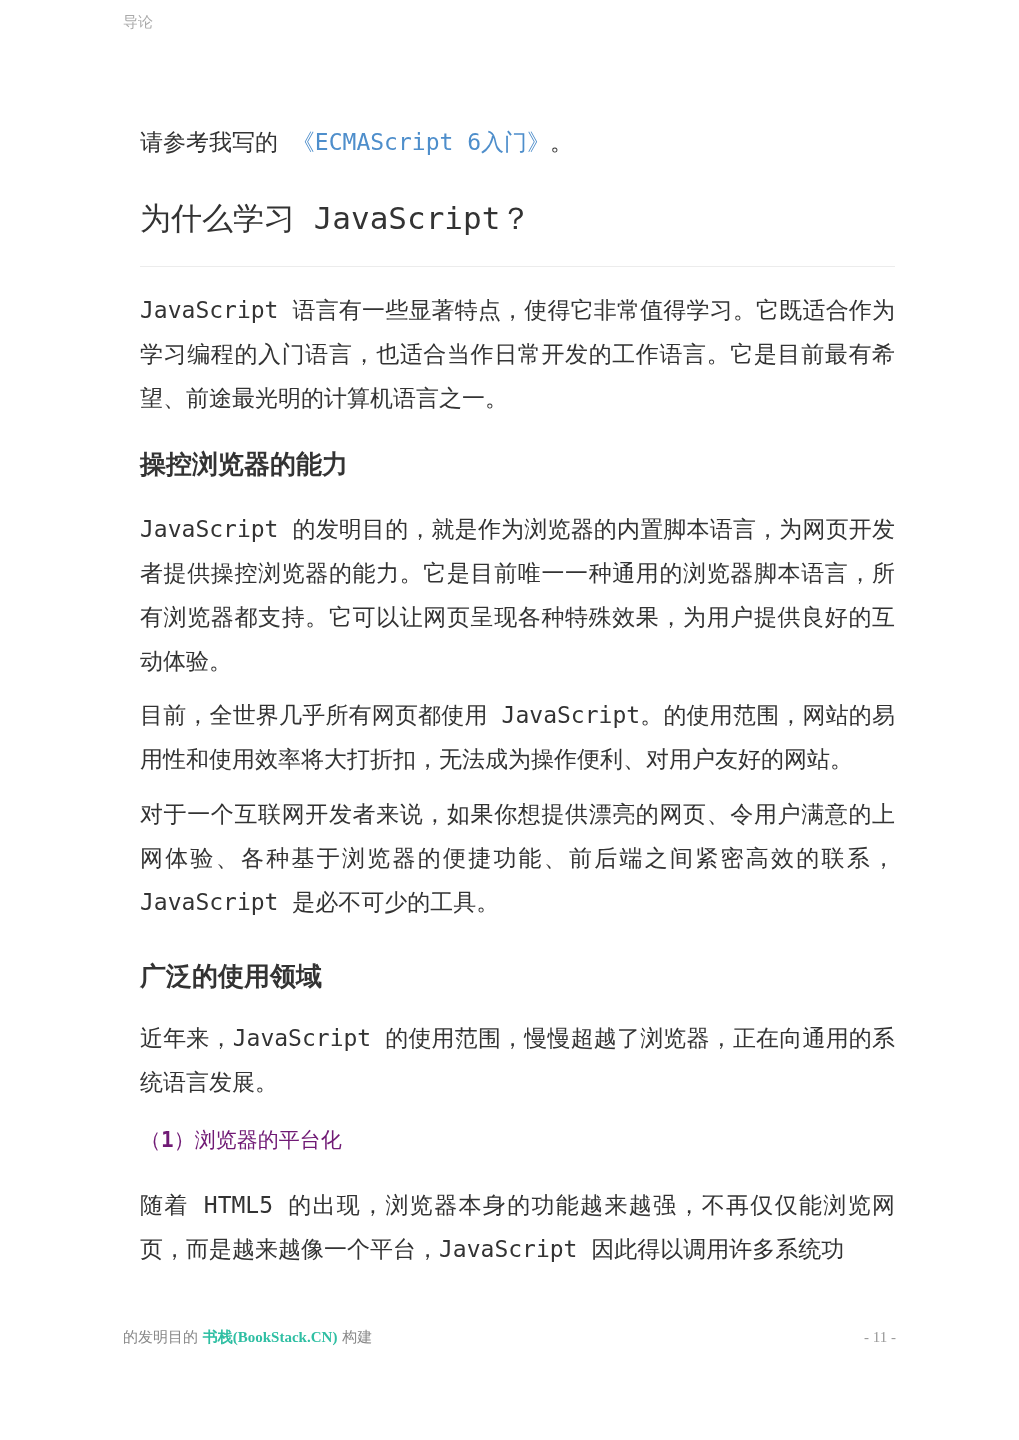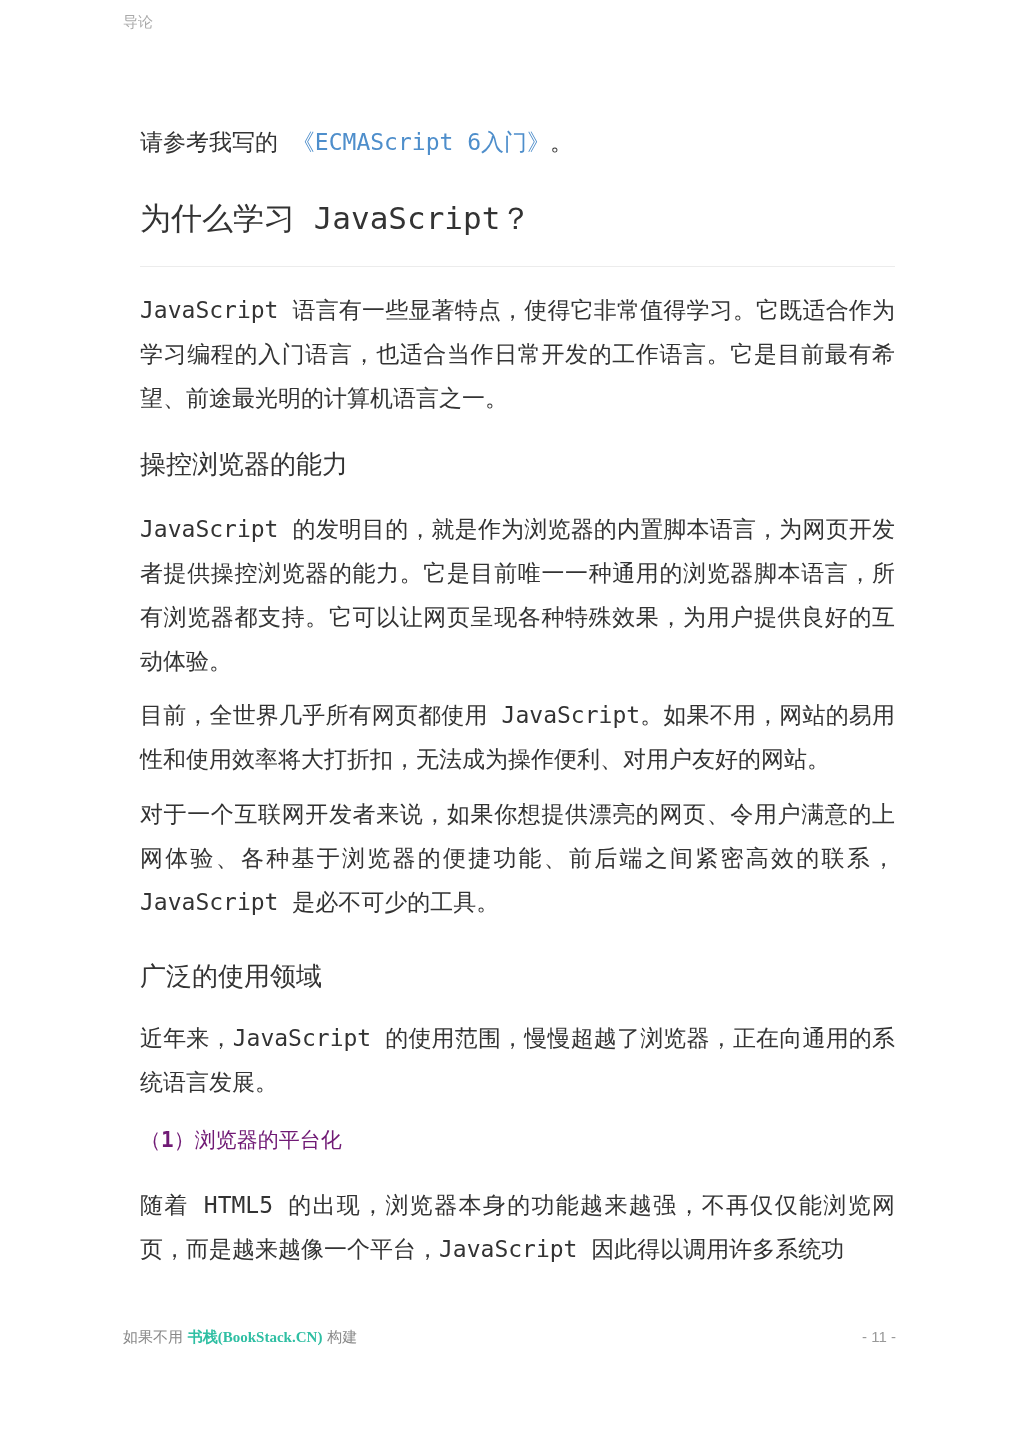--- a/index.html
+++ b/index.html
@@ -51,21 +51,21 @@
     font-size: 31px;
     font-weight: 400;
     line-height: 40px;
     padding-bottom: 28px;
     border-bottom: 1px solid #ececec;
     color: #333333;
   }
   h2 {
     margin: 28px 0 0 0;
     font-size: 26px;
-    font-weight: 400;
+    font-weight: 700;
     line-height: 32px;
     color: #333333;
   }
   h2.second { margin-top: 36px; }
   h4 {
     margin: 22px 0 0 0;
     font-size: 21px;
     font-weight: 400;
     line-height: 28px;
     color: #701a75;
@@ -94,21 +94,21 @@
   .footer-left a.builder-link {
     color: #2fbfa3;
     font-weight: 700;
     text-decoration: none;
     font-family: "Liberation Serif", serif;
     cursor: pointer;
   }
   .footer-right {
     font-size: 15px;
     color: #999999;
-    font-family: Liberation Sans, sans-serif;
+    font-family: Liberation Serif, serif;
   }
 </style>
 </head>
 <body>
 
 <div class="page">
 
   <div class="page-header">导论</div>
 
   <main>
@@ -116,32 +116,32 @@
     <p class="intro"><span>请参考我写的 </span><a class="text-link">《ECMAScript 6入门》</a><span>。</span></p>
 
     <h1>为什么学习 JavaScript？</h1>
 
     <p class="p1">JavaScript 语言有一些显著特点，使得它非常值得学习。它既适合作为学习编程的入门语言，也适合当作日常开发的工作语言。它是目前最有希望、前途最光明的计算机语言之一。</p>
 
     <h2>操控浏览器的能力</h2>
 
     <p class="p2">JavaScript 的发明目的，就是作为浏览器的内置脚本语言，为网页开发者提供操控浏览器的能力。它是目前唯一一种通用的浏览器脚本语言，所有浏览器都支持。它可以让网页呈现各种特殊效果，为用户提供良好的互动体验。</p>
 
-    <p class="p3">目前，全世界几乎所有网页都使用 JavaScript。如果不用，网站的易用性和使用效率将大打折扣，无法成为操作便利、对用户友好的网站。</p>
+    <p class="p3">目前，全世界几乎所有网页都使用 JavaScript。的使用范围，网站的易用性和使用效率将大打折扣，无法成为操作便利、对用户友好的网站。</p>
 
     <p class="p4">对于一个互联网开发者来说，如果你想提供漂亮的网页、令用户满意的上网体验、各种基于浏览器的便捷功能、前后端之间紧密高效的联系，JavaScript 是必不可少的工具。</p>
 
     <h2 class="second">广泛的使用领域</h2>
 
     <p class="p5">近年来，JavaScript 的使用范围，慢慢超越了浏览器，正在向通用的系统语言发展。</p>
 
     <h4><span>（</span><span class="bold-num">1</span><span>）</span><span>浏览器的平台化</span></h4>
 
     <p class="p6">随着 HTML5 的出现，浏览器本身的功能越来越强，不再仅仅能浏览网页，而是越来越像一个平台，JavaScript 因此得以调用许多系统功</p>
 
   </main>
 
   <footer>
-    <div class="footer-left"><span>如果不用 </span><a class="builder-link">书栈(BookStack.CN)</a><span> 构建</span></div>
+    <div class="footer-left"><span>的发明目的 </span><a class="builder-link">书栈(BookStack.CN)</a><span> 构建</span></div>
     <div class="footer-right">- 11 -</div>
   </footer>
 
 </div>
 
 </body></html>

